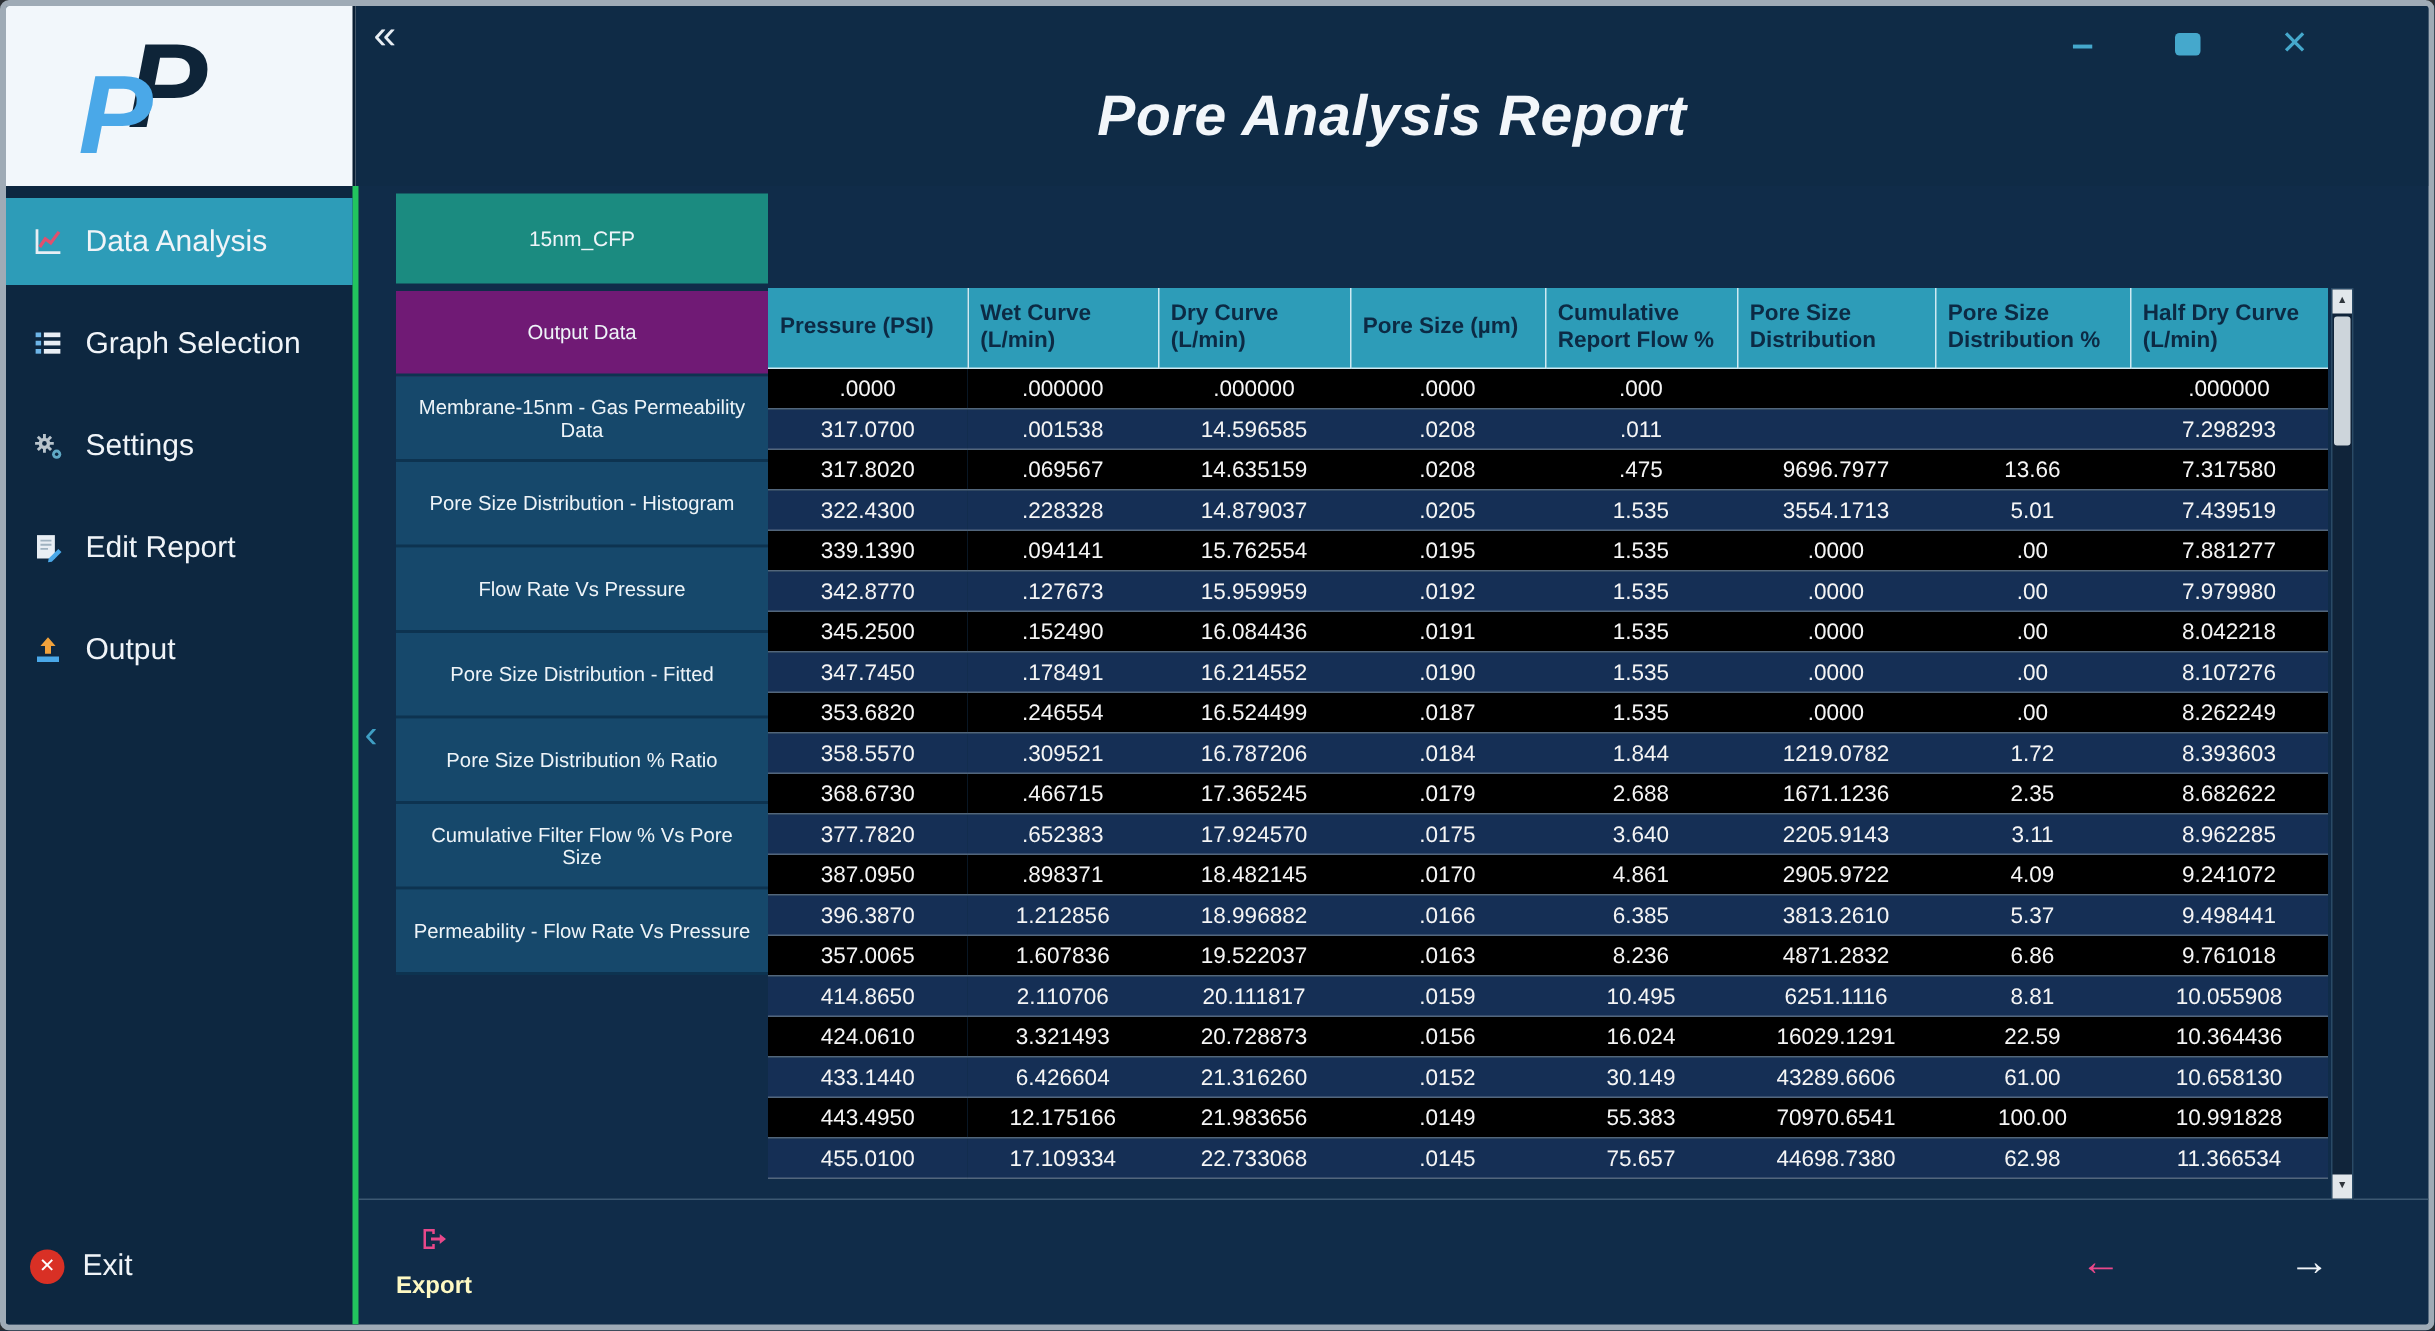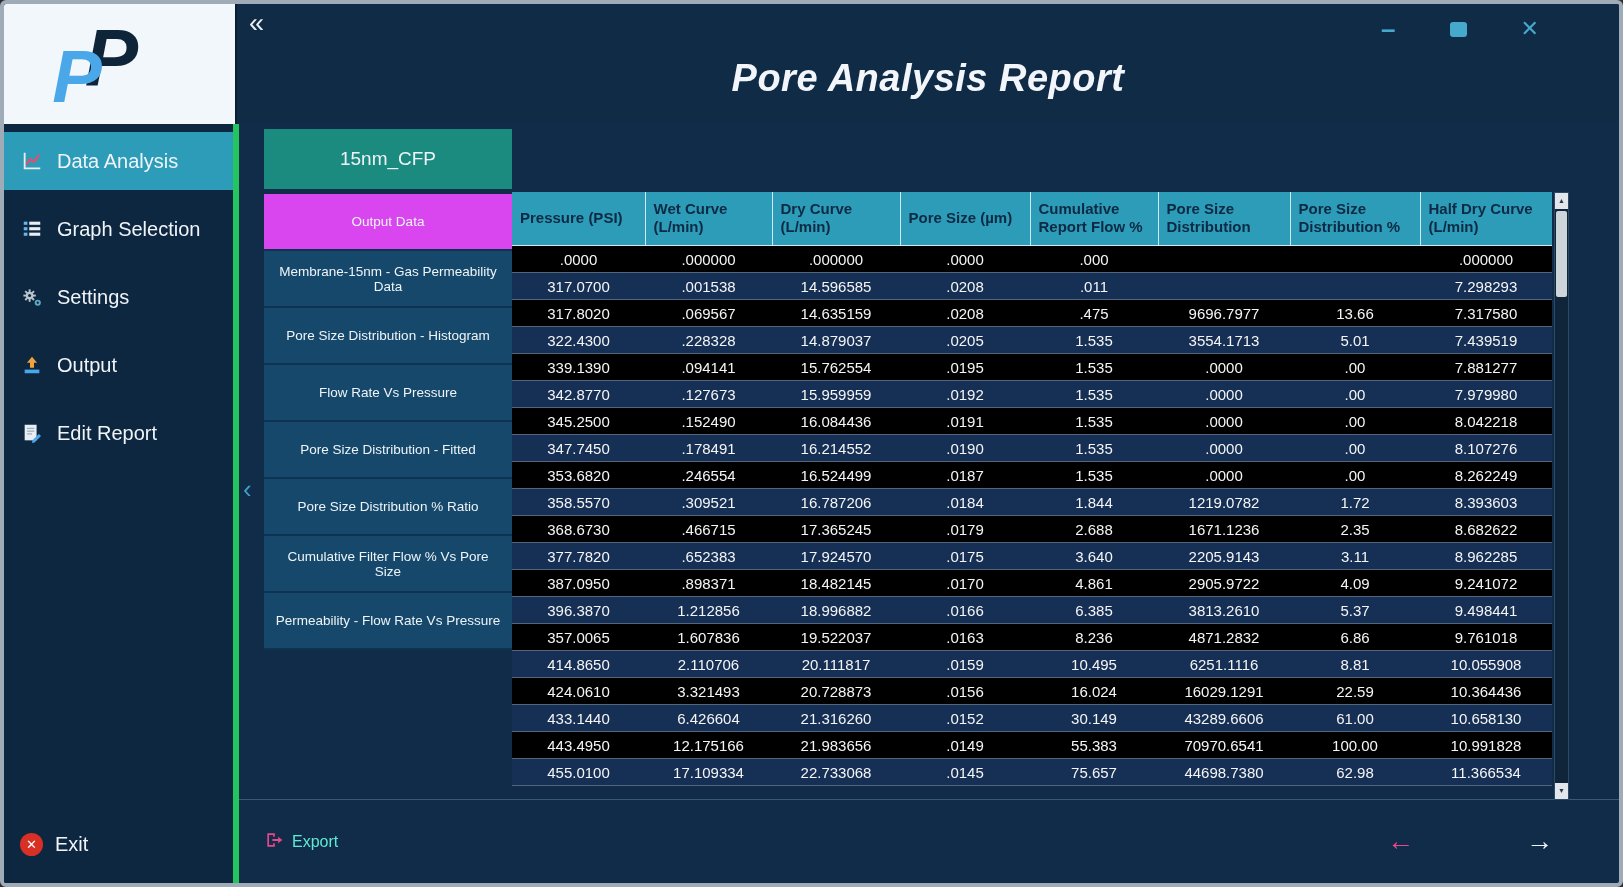--- a/index.html
+++ b/index.html
@@ -36,21 +36,21 @@
   .btn-max { width: 17px; height: 15px; background: #45a8cc; border-radius: 3px; }
   .btn-close { font-size: 22px; font-weight: bold; }
 
   
   .app-body { flex: 1; display: flex; min-height: 0; }
 
   
   .sidebar {
     width: 235px; flex-shrink: 0;
     background: #0d2740;
-    border-right: 6px solid #22c55e;
+    border-right: 4px solid #22c55e;
     display: flex; flex-direction: column;
     padding-top: 8px;
   }
   .side-item {
     height: 58px; margin-bottom: 10px;
     display: flex; align-items: center; gap: 13px;
     padding: 0 16px;
     color: #f0f4f8; font-size: 20px;
     cursor: pointer;
   }
@@ -72,36 +72,36 @@
 
   
   .content { flex: 1; display: flex; flex-direction: column; min-width: 0; }
   .content-row { flex: 1; display: flex; position: relative; padding-right: 46px; min-height: 0; }
 
   
   .subpanel { width: 273px; flex-shrink: 0; padding-left: 25px; position: relative; }
   .dataset-tab {
     margin-top: 5px; height: 60px;
     background: #1b8b80;
-    color: #eef4f8; font-size: 19px;
+    color: #eef4f8; font-size: 14px;
     display: flex; align-items: center; justify-content: center;
     cursor: pointer;
   }
   .sub-items { margin-top: 5px; }
   .sub-item {
     min-height: 57px;
     display: flex; align-items: center; justify-content: center;
     text-align: center;
     padding: 6px 10px;
     background: #16486b;
     border-bottom: 2px solid #0d3350;
     color: #eef4f8; font-size: 13.5px;
     cursor: pointer;
   }
-  .sub-item.active { background: #d946ef; }
+  .sub-item.active { background: #701a75; }
   .subpanel-chevron {
     position: absolute; left: 4px; top: 352px;
     color: #3f9fc4; font-size: 26px; cursor: pointer; line-height: 1;
   }
 
   
   .table-area { flex: 1; margin-top: 68px; display: flex; align-items: center; min-width: 0; }
   .table-wrap { width: 1040px; height: 608px; overflow: hidden; flex-shrink: 0; }
   table { width: 1040px; border-collapse: collapse; table-layout: fixed; }
   thead th {
@@ -144,22 +144,23 @@
 
   
   .footer {
     height: 84px; flex-shrink: 0;
     border-top: 1px solid #3c5872;
     display: flex; align-items: center;
     padding-left: 25px;
   }
   .export-btn {
     display: flex; align-items: center; gap: 8px;
-    color: #5eead4; font-size: 16px; font-weight: normal;
+    color: #fef9c3; font-size: 16px; font-weight: bold;
     cursor: pointer;
+    flex-direction: column;
   }
   .nav-arrows { margin-left: auto; display: flex; align-items: center; gap: 112px; padding-right: 66px; }
   .arrow { font-size: 27px; cursor: pointer; line-height: 1; }
   .arrow-back { color: #e8488a; }
   .arrow-fwd { color: #f0f4f8; }
 </style>
 </head>
 <body>
 
 <div class="window">
@@ -225,37 +226,37 @@
                 <circle cx="9" cy="10" r="1.6" fill="#0d2740"></circle>
                 <circle cx="17.5" cy="17.5" r="3.2" fill="#5fa8c4"></circle>
                 <circle cx="17.5" cy="17.5" r="1.2" fill="#0d2740"></circle>
               </svg>
             </span>
             <span class="s-lbl">Settings</span>
           </div>
           <div class="side-item">
             <span class="s-icon">
               <svg viewBox="0 0 24 24" width="22" height="22">
-                <path d="M12 3 L17.5 9.5 H14.2 V15 H9.8 V9.5 H6.5 Z" fill="#f0a23c"></path>
-                <path d="M4 17 H20 V21 H4 Z" fill="#4aa8e8"></path>
-              </svg>
-            </span>
-            <span class="s-lbl">Output</span>
-          </div>
-          <div class="side-item">
-            <span class="s-icon">
-              <svg viewBox="0 0 24 24" width="22" height="22">
                 <rect x="4" y="3" width="13" height="17" fill="#e8eef4"></rect>
                 <line x1="6.5" y1="7" x2="14.5" y2="7" stroke="#9fb2c0" stroke-width="1.4"></line>
                 <line x1="6.5" y1="10" x2="14.5" y2="10" stroke="#9fb2c0" stroke-width="1.4"></line>
                 <line x1="6.5" y1="13" x2="12" y2="13" stroke="#9fb2c0" stroke-width="1.4"></line>
                 <path d="M12.5 20 L19.5 13 L21.8 15.3 L14.8 22.3 L12 22.8 Z" fill="#4aa8e8"></path>
               </svg>
             </span>
             <span class="s-lbl">Edit Report</span>
+          </div>
+          <div class="side-item">
+            <span class="s-icon">
+              <svg viewBox="0 0 24 24" width="22" height="22">
+                <path d="M12 3 L17.5 9.5 H14.2 V15 H9.8 V9.5 H6.5 Z" fill="#f0a23c"></path>
+                <path d="M4 17 H20 V21 H4 Z" fill="#4aa8e8"></path>
+              </svg>
+            </span>
+            <span class="s-lbl">Output</span>
           </div>
         </div>
       <div class="exit-row">
         <span class="exit-badge">✕</span>
         <span>Exit</span>
       </div>
     </nav>
 
     <div class="content">
       <div class="content-row">

